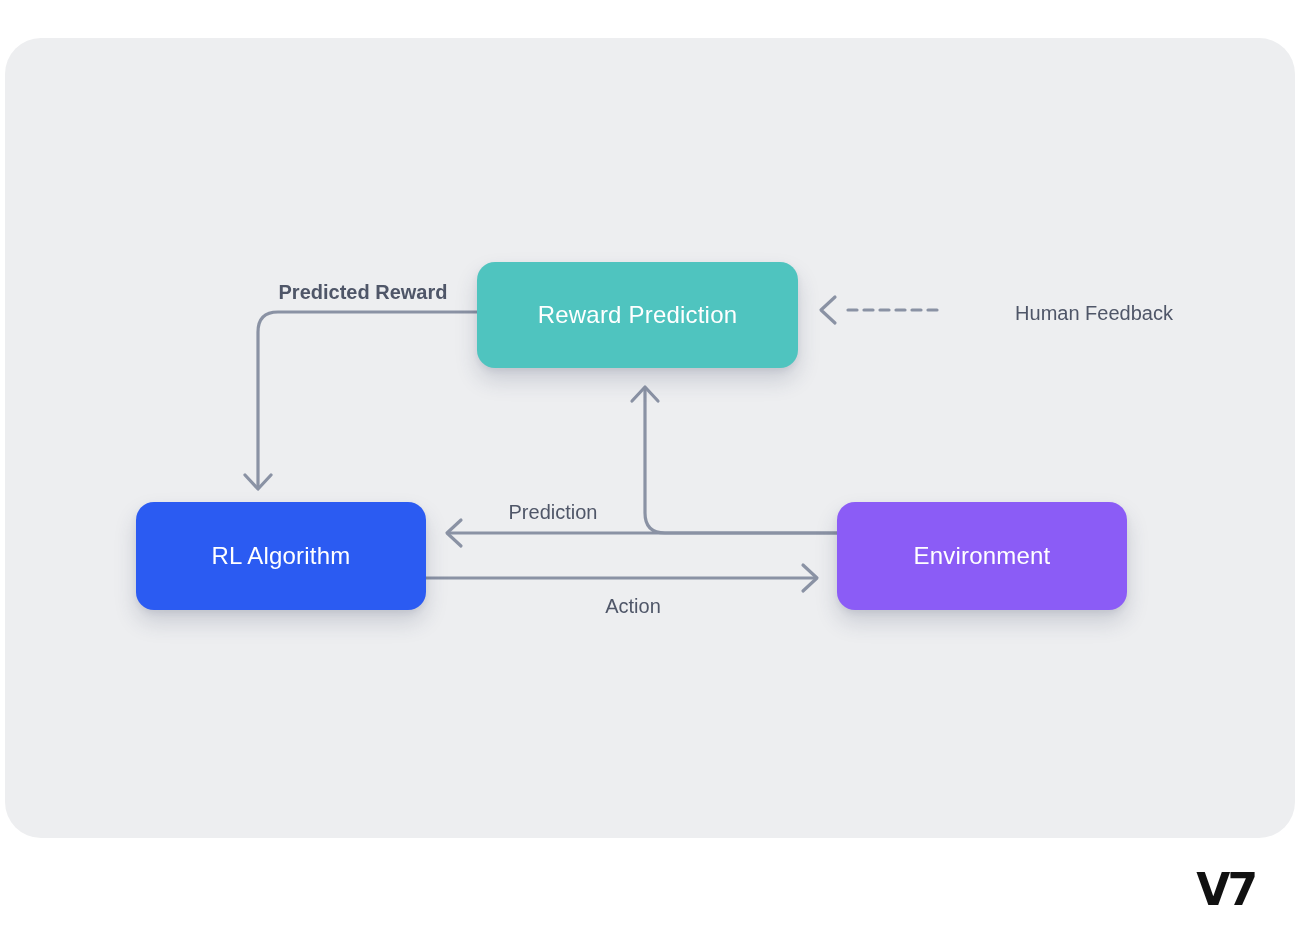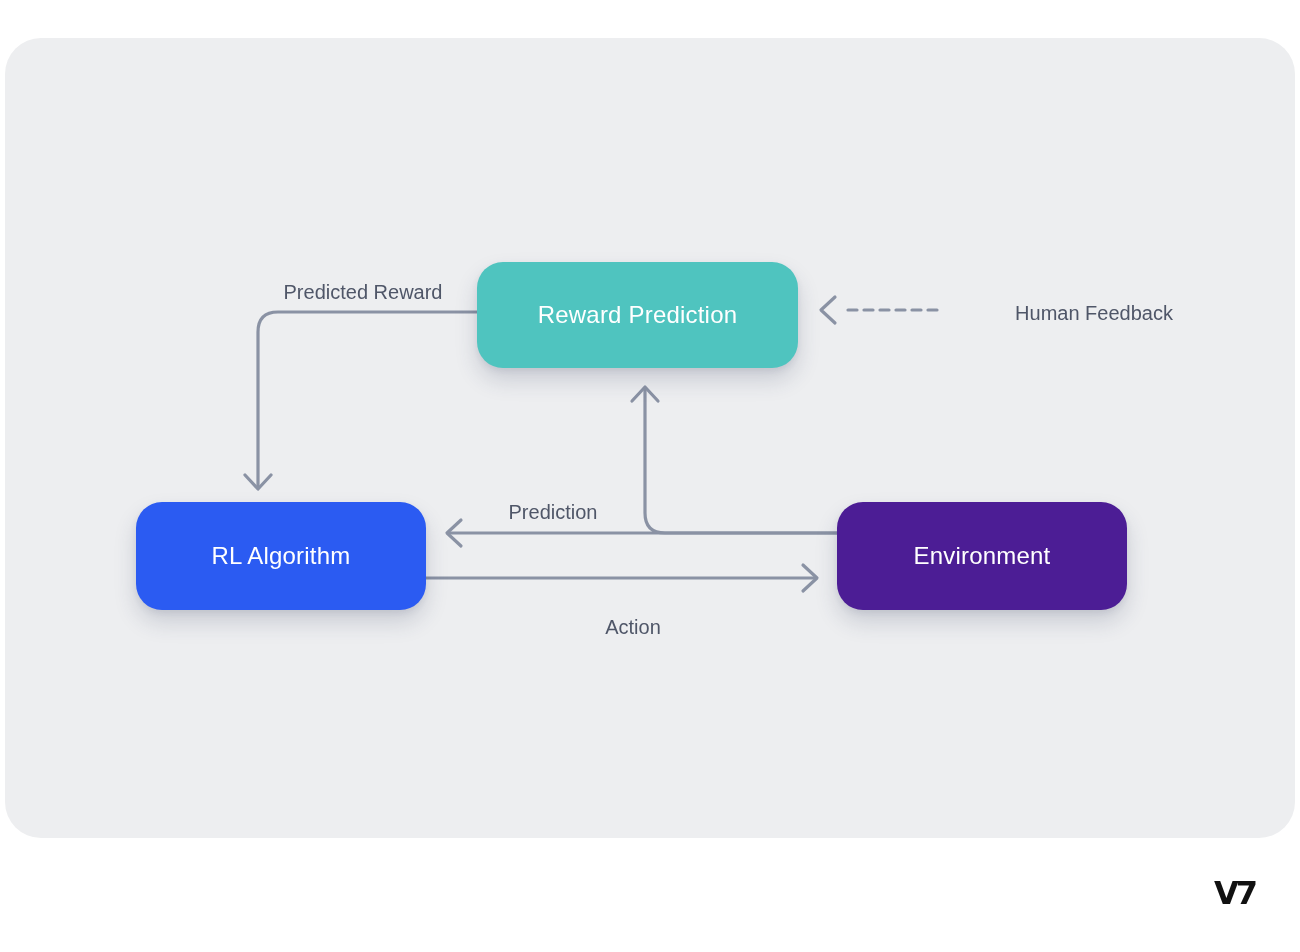--- a/index.html
+++ b/index.html
@@ -7,33 +7,33 @@
     --edge_label_text:#4F5668; --node_text:#ffffff; --logo:#111111; --watermark_text:#CDCDCD;
   }
   *{margin:0;padding:0;box-sizing:border-box;}
   body{background:var(--page_bg);font-family:"Liberation Sans","DejaVu Sans",sans-serif;}
   .page{position:relative;width:1300px;height:952px;background:var(--page_bg);overflow:hidden;}
   .canvas{position:absolute;left:5px;top:38px;width:1290px;height:800px;border-radius:36px;background:var(--canvas_bg);}
   .wires{position:absolute;left:0;top:0;width:1300px;height:952px;pointer-events:none;}
   .connector{fill:none;stroke:var(--line);stroke-width:3.2;stroke-linecap:round;stroke-linejoin:round;}
   .dashed{stroke-dasharray:9 7;}
   .node{position:absolute;display:flex;align-items:center;justify-content:center;
-        color:var(--node_text);font-size:24px;font-weight:500;letter-spacing:.2px;border-radius:26px;
+        color:var(--node_text);font-size:24px;font-weight:500;letter-spacing:.2px;border-radius:18px;
         box-shadow:0 12px 22px rgba(45,55,90,0.18), 0 3px 6px rgba(45,55,90,0.08);}
   .node-reward{left:477px;top:262px;width:321px;height:106px;}
   .node-rl{left:136px;top:502px;width:290px;height:108px;}
   .node-env{left:837px;top:502px;width:290px;height:108px;}
   .edge-label{position:absolute;transform:translate(-50%,-50%);white-space:nowrap;
         color:var(--edge_label_text);font-size:20px;font-weight:400;}
-  .lbl-predicted{left:363px;top:292px;}
+  .lbl-predicted{left:363px;top:292px;font-weight:bold;}
   .lbl-human{left:1046px;top:313px;margin-left:48px;}
   .lbl-observation{left:553px;top:512px;}
-  .lbl-action{left:633px;top:627px;}
+  .lbl-action{left:633px;top:606px;}
   .logo{position:absolute;right:45px;top:868px;color:var(--logo);font-family:"DejaVu Sans","Liberation Sans",sans-serif;
-        font-size:32px;font-weight:800;letter-spacing:-3px;line-height:1;margin-top:9px;}
+        font-size:44px;font-weight:800;letter-spacing:-3px;line-height:1;}
   .watermark{position:absolute;right:8px;top:920px;color:var(--watermark_text);font-size:19px;
         letter-spacing:.5px;white-space:nowrap;text-shadow:1px 1px 0 rgba(255,255,255,.8);}
   .tofu{display:inline-block;width:9px;height:18px;border:1.5px solid var(--watermark_text);
         vertical-align:-2px;margin-left:2px;}
 </style>
 </head>
 <body>
 
 <div class="page">
 
@@ -58,21 +58,21 @@
   </svg>
 
   <div class="node node-reward" style="background: rgb(79, 196, 191);">
     <span>Reward Prediction</span>
   </div>
 
   <div class="node node-rl" style="background: rgb(43, 91, 242);">
     <span>RL Algorithm</span>
   </div>
 
-  <div class="node node-env" style="background: #4c1d95;">
+  <div class="node node-env" style="background: #8b5cf6;">
     <span>Environment</span>
   </div>
 
   <div class="edge-label lbl-predicted">Predicted Reward</div>
   <div class="edge-label lbl-human">Human Feedback</div>
   <div class="edge-label lbl-observation">Prediction</div>
   <div class="edge-label lbl-action">Action</div>
 
   <div class="logo">V7</div>
 

